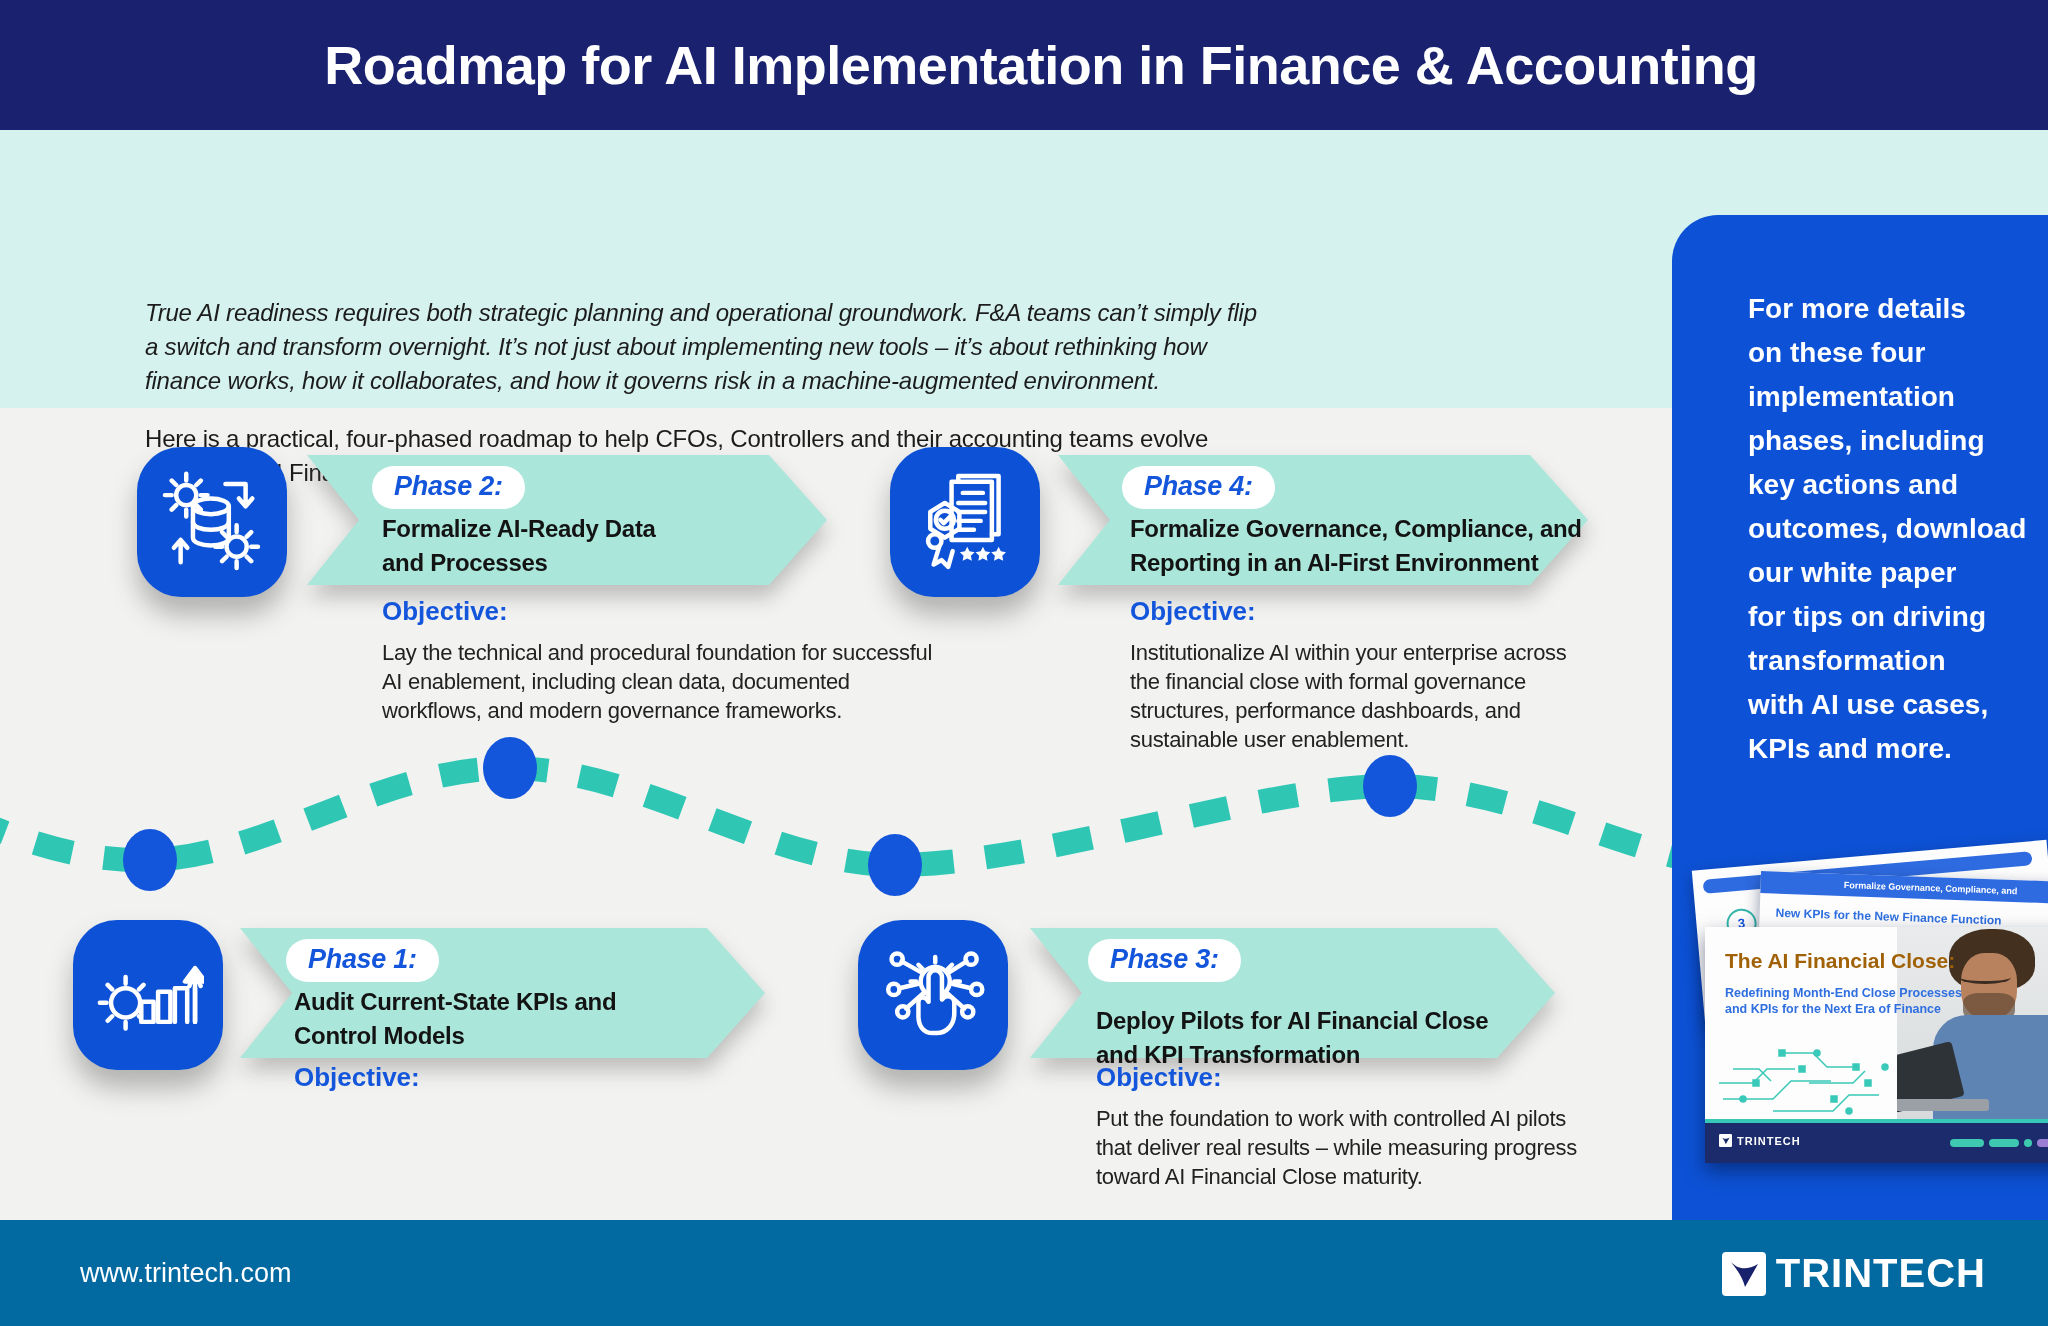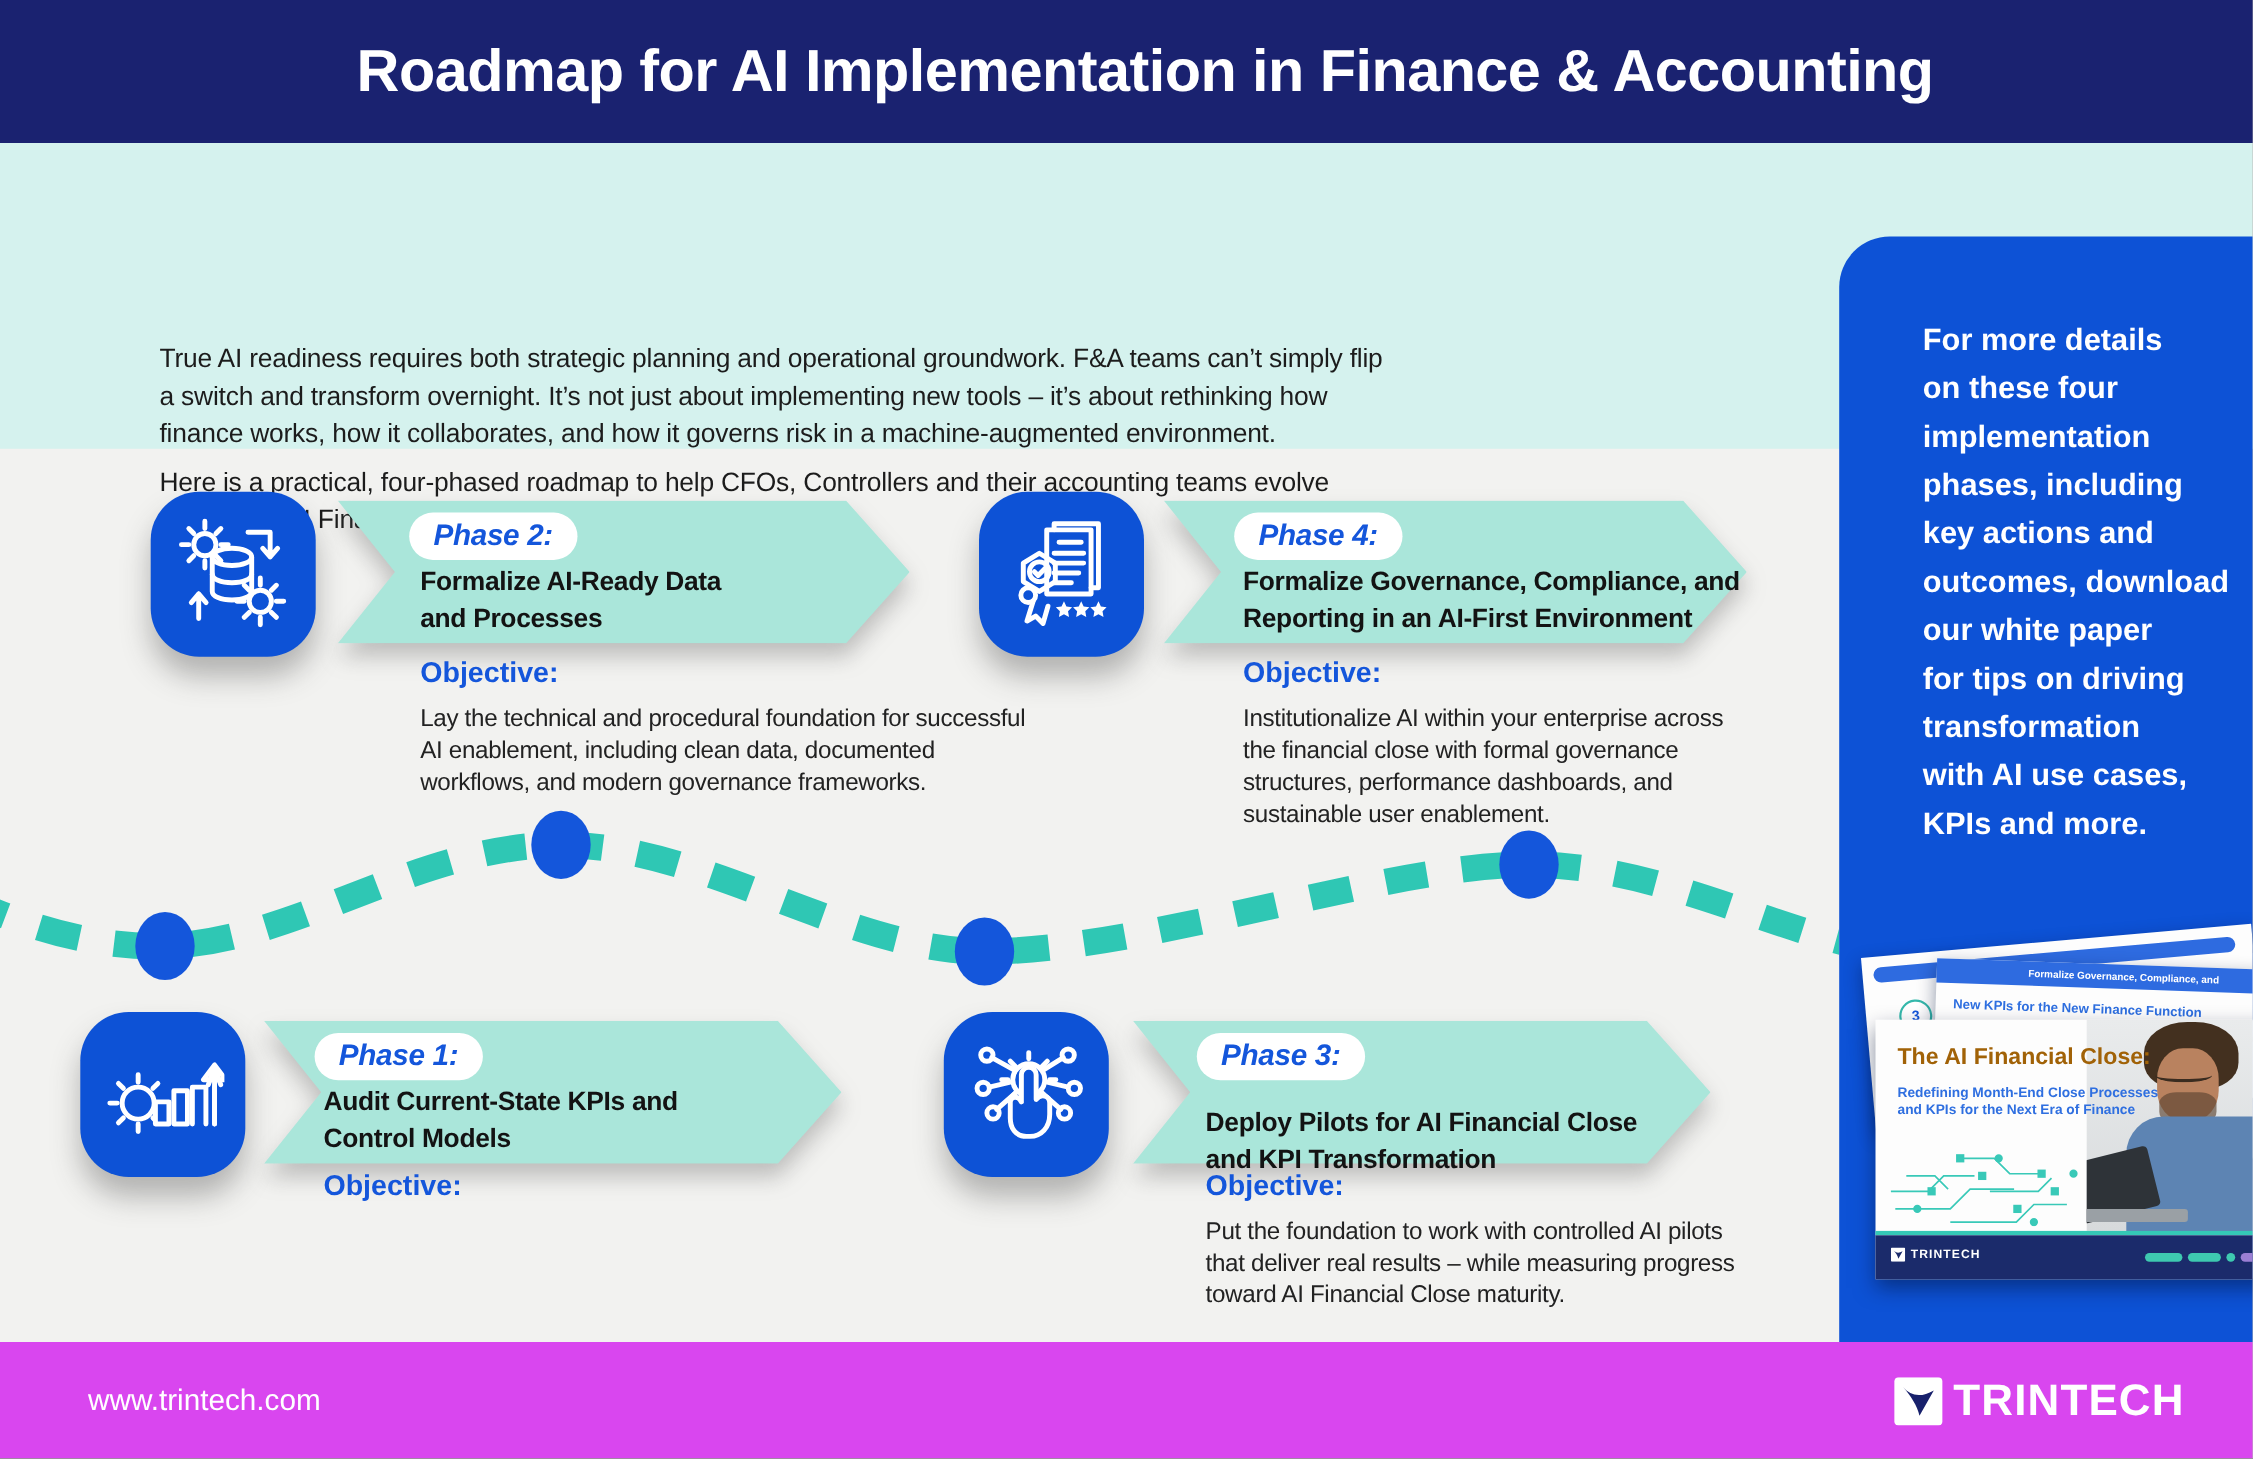--- a/index.html
+++ b/index.html
@@ -5,29 +5,29 @@
   html,body{margin:0;padding:0;background:#555;}
   #page{position:relative;width:2048px;height:1326px;overflow:hidden;
         font-family:"Liberation Sans",sans-serif;background:#f2f2f0;}
   .abs{position:absolute;}
   .pre{white-space:pre-line;}
 
   
   #header{left:0;top:0;width:2048px;height:130px;background:#1a2270;padding-left:17px;}
   #header h1{margin:0;line-height:130px;text-align:center;color:#fff;
              font-size:54px;font-weight:700;letter-spacing:-0.5px;}
-  #footer{left:0;top:1220px;width:2048px;height:106px;background:#d946ef;}
+  #footer{left:0;top:1220px;width:2048px;height:106px;background:#0369a1;}
   .footer-url{left:80px;top:0;height:106px;line-height:106px;color:#fff;font-size:27px;}
   .footer-logo{right:62px;top:31px;display:flex;align-items:center;gap:10px;}
   .footer-logo .wordmark{color:#fff;font-size:40px;font-weight:700;letter-spacing:1px;}
 
   
   #intro{left:0;top:130px;width:2048px;height:278px;background:#d5f2ee;}
   .intro-p{left:145px;color:#1c1c1c;font-size:24px;line-height:34px;letter-spacing:-0.2px;}
-  #intro-p1{top:180px;}
+  #intro-p1{top:166px;font-style:italic;}
   #intro-p2{top:292px;}
 
   
   #wave{left:0;top:700px;width:1672px;height:260px;}
 
   
   .tile{width:150px;height:150px;background:#0d52d6;border-radius:44px;
         box-shadow:0 18px 26px rgba(60,60,60,.35);display:flex;align-items:center;justify-content:center;}
   .tile svg{width:112px;height:112px;}
   .banner-wrap{filter:drop-shadow(0 12px 10px rgba(90,90,90,.35));}

